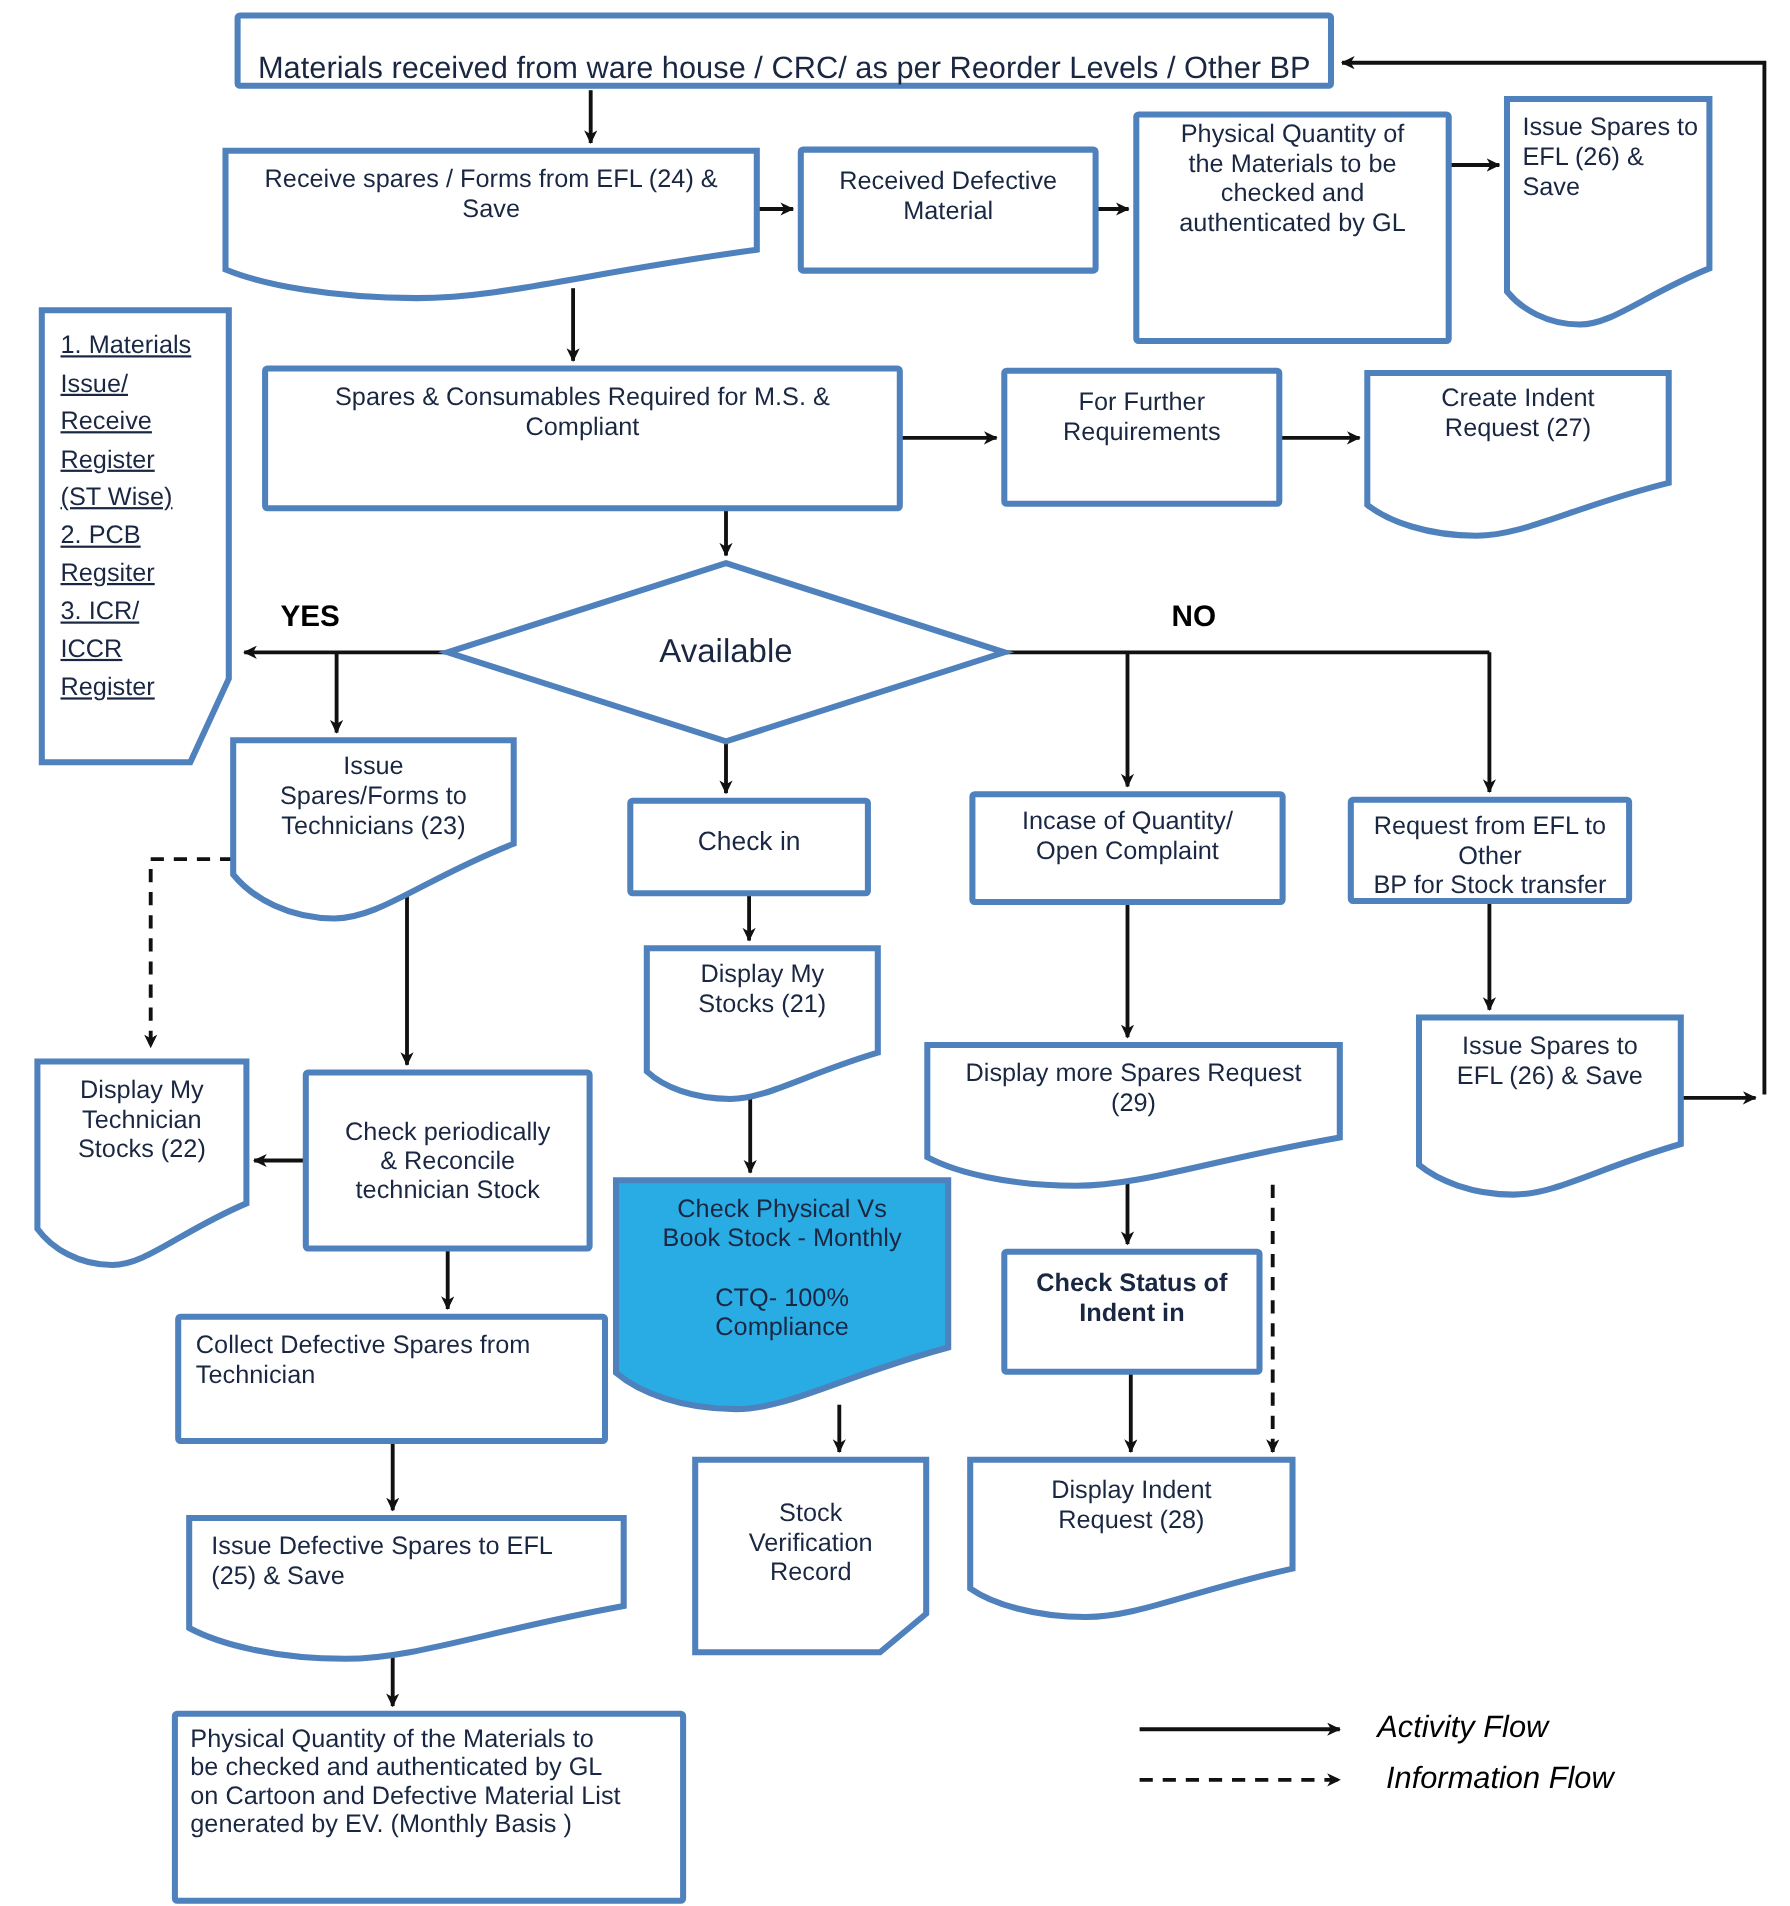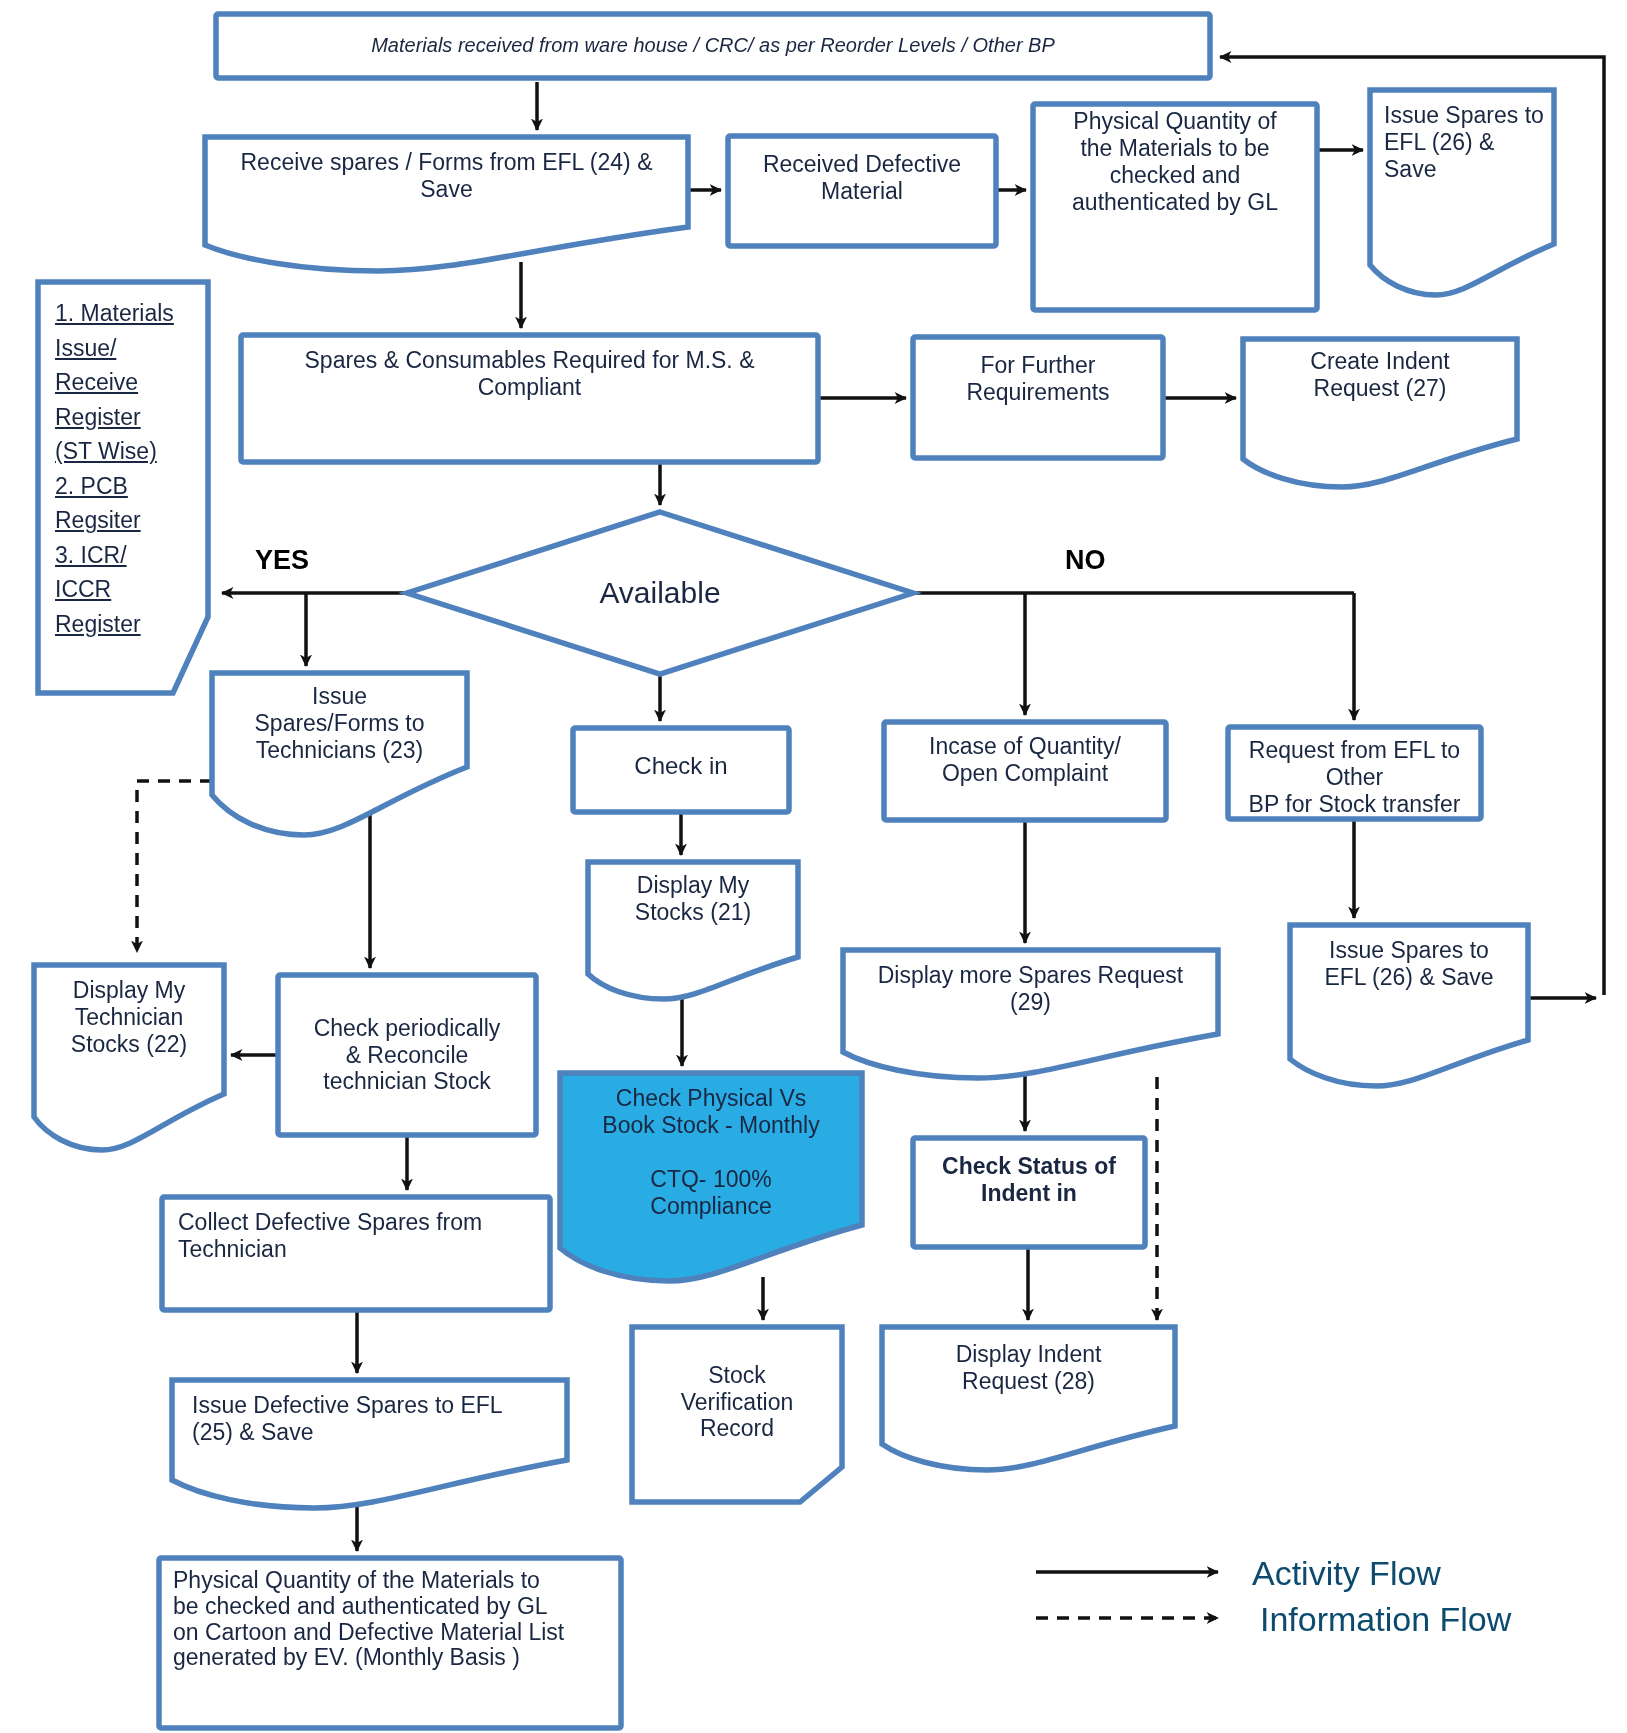--- a/index.html
+++ b/index.html
@@ -9,21 +9,21 @@
   .shape{fill:#ffffff;stroke:#4f81bd;stroke-width:5.5px;}
   .shape.hl{fill:#29ace3;}
   .con{stroke:#111111;stroke-width:3.5px;fill:none;}
   .con.dash{stroke-dasharray:12 9;}
   .lbl{position:absolute;color:#1a2742;font-size:23px;line-height:1.17;
        white-space:pre-line;box-sizing:border-box;}
   .c{display:flex;align-items:center;justify-content:center;text-align:center;}
   .tc{text-align:center;padding-top:12px;}
   .tl{text-align:left;}
   .branch{color:#000000;font-weight:bold;font-size:27px;white-space:nowrap;}
-  .legend{color:#0c4a6e;font-size:34px;white-space:nowrap;}
+  .legend{color:#000000;font-size:28px;white-space:nowrap;font-style:italic;}
   .registers{line-height:1.5;padding:14px 0 0 17px;}
   .small-lh{line-height:1.12;}
 </style>
 </head>
 <body>
 
 <div id="stage">
 
 <svg width="1627" height="1733" viewBox="0 0 1627 1733">
   <defs>
@@ -88,21 +88,21 @@
   <path class="shape" d="M172 1380 H567 V1460 C441 1483 377 1508 314 1508 C251 1508 200 1495 172 1480 Z"></path>
   <rect class="shape" x="159" y="1558" width="462" height="170" rx="2"></rect>
   <rect class="shape" x="884" y="722" width="282" height="98" rx="2"></rect>
   <rect class="shape" x="1228" y="727" width="253" height="92" rx="2"></rect>
   <path class="shape" d="M843 950 H1218 V1034 C1098 1055 1038 1078 978 1078 C918 1078 869 1066 843 1052 Z"></path>
   <rect class="shape" x="913" y="1138" width="232" height="109" rx="2"></rect>
   <path class="shape" d="M882 1327 H1175 V1426 C1081 1447 1034 1470 987 1470 C941 1470 902 1458 882 1444 Z"></path>
   <path class="shape" d="M1290 925 H1528 V1040 C1452 1062 1414 1086 1376 1086 C1338 1086 1307 1073 1290 1059 Z"></path>
 </svg>
 
-<div class="lbl c" style="left:216px;top:14px;width:994px;height:64px;font-size:20px;font-style:italic;">Materials received from ware house / CRC/ as per Reorder  Levels /  Other BP</div>
+<div class="lbl c" style="left:216px;top:30px;width:994px;height:64px;font-size:28px;">Materials received from ware house / CRC/ as per Reorder  Levels /  Other BP</div>
 <div class="lbl tc" style="left:205px;top:137px;width:483px;height:106px;">Receive spares / Forms from EFL (24) &amp;
 Save</div>
 <div class="lbl tc" style="left:728px;top:136px;width:268px;height:110px;padding-top:15px;">Received Defective
 Material</div>
 <div class="lbl tc" style="left:1033px;top:92px;width:284px;height:206px;padding-top:16px;">Physical Quantity of
 the Materials to be
 checked and
 authenticated by GL</div>
 <div class="lbl tl" style="left:1384px;top:102px;width:170px;height:175px;">Issue Spares to
 EFL (26) &amp;

